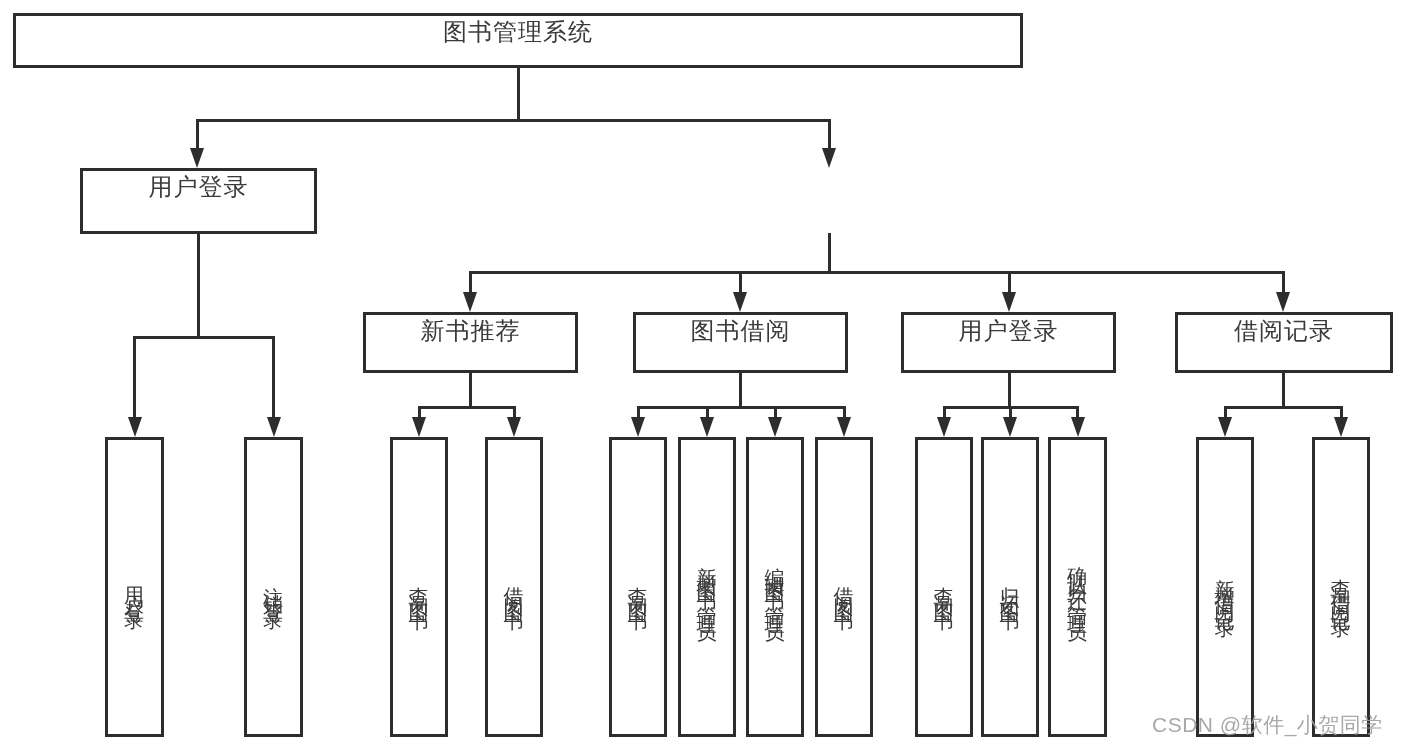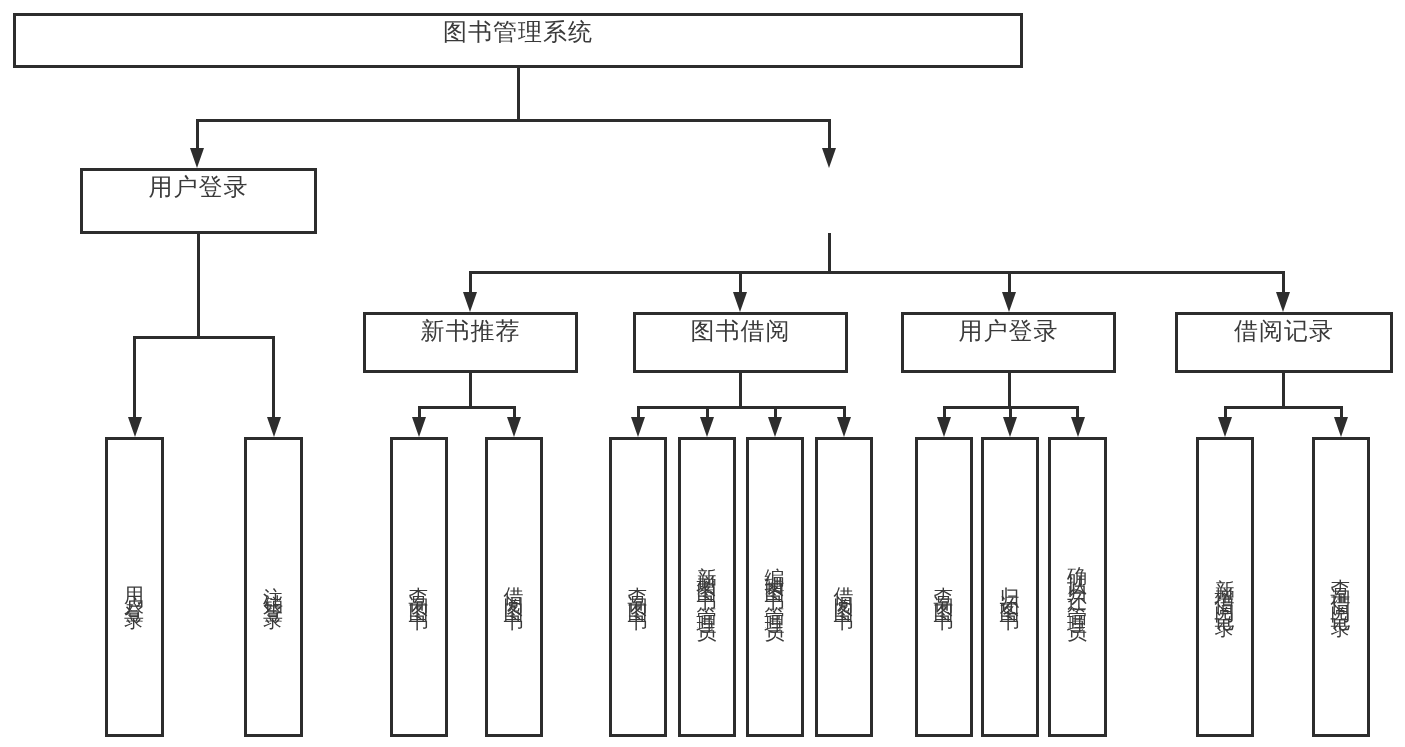--- a/index.html
+++ b/index.html
@@ -156,14 +156,15 @@
     <span>确认归还（管理员）</span>
   </div>
 
   <div class="vbox" style="left:1196px;top:437px;">
     <span>新增借阅记录</span>
   </div>
   <div class="vbox" style="left:1312px;top:437px;">
     <span>查询借阅记录</span>
   </div>
 
+  <div class="watermark">CSDN @软件_小贺同学</div>
 
 </div>
 
 </body></html>

